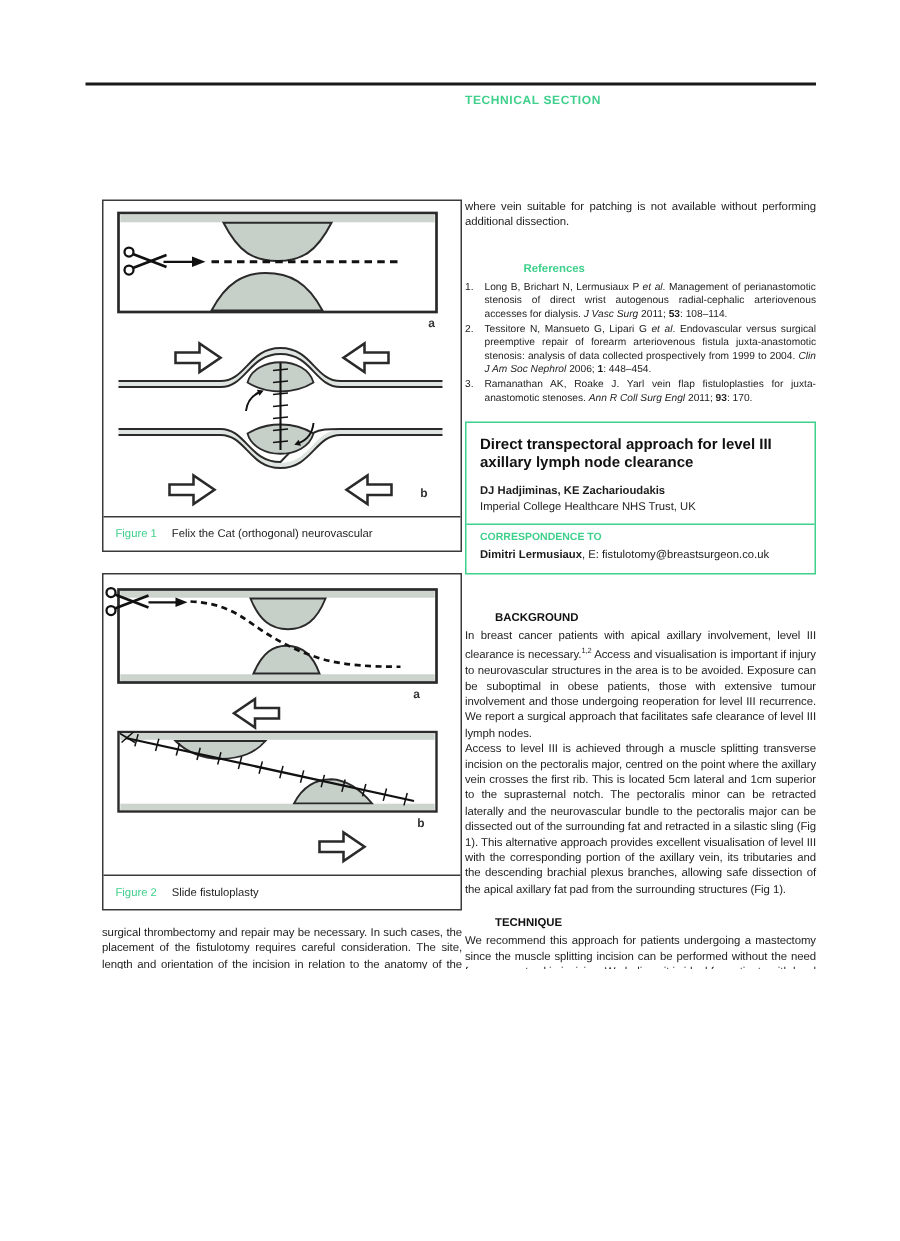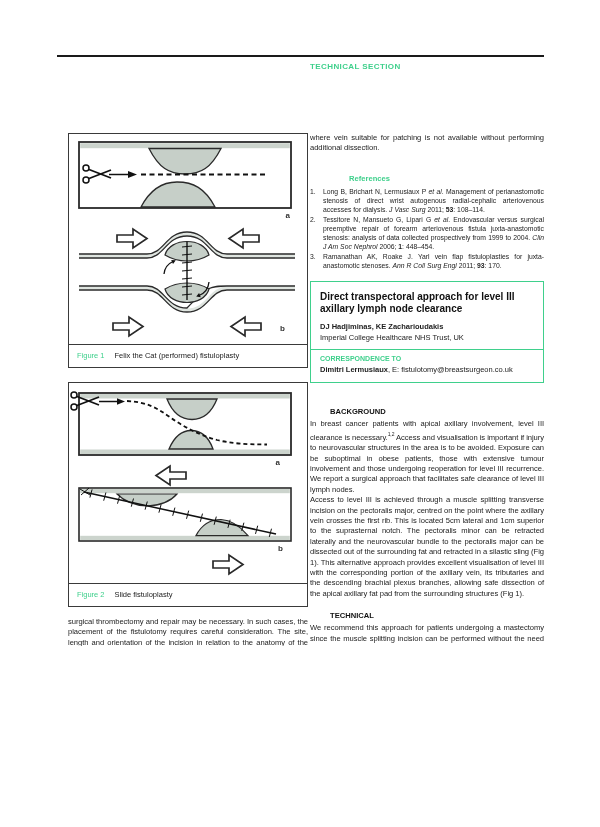--- a/index.html
+++ b/index.html
@@ -101,21 +101,21 @@
             <path d="M127.2,162.5 L131.7,163.2 L130.1,159.1 Z" fill="#111"></path>
           </g>
           <path d="M0,6 H16 V0 L30,9.5 L16,19 V13 H0 Z" transform="translate(48,95)" fill="#fff" stroke="#2a2a2a" stroke-width="1.7"></path>
           <path d="M0,6 H16 V0 L30,9.5 L16,19 V13 H0 Z" transform="translate(190,95) scale(-1,1)" fill="#fff" stroke="#2a2a2a" stroke-width="1.7"></path>
           <path d="M0,6 H16 V0 L30,9.5 L16,19 V13 H0 Z" transform="translate(44,183)" fill="#fff" stroke="#2a2a2a" stroke-width="1.7"></path>
           <path d="M0,6 H16 V0 L30,9.5 L16,19 V13 H0 Z" transform="translate(192,183) scale(-1,1)" fill="#fff" stroke="#2a2a2a" stroke-width="1.7"></path>
           <text x="216" y="197" text-anchor="end" font-size="8" font-weight="bold" fill="#333">b</text>
         </g>
       </svg>
       <figcaption class="fig-caption">
-        <span class="fig-label">Figure 1</span><span>Felix the Cat (performed) fistuloplasty</span>
+        <span class="fig-label">Figure 1</span><span>Felix the Cat (orthogonal) neurovascular</span>
       </figcaption>
     </figure>
 
     <figure class="figure-box" style="margin:0;">
       <svg class="fig-canvas" width="236" height="200" viewBox="0 0 236 200">
 
         <g>
           <rect x="10" y="10" width="212" height="62" fill="#fff" stroke="#2a2a2a" stroke-width="1.8"></rect>
           <rect x="11.2" y="11" width="209.6" height="4.5" fill="#ccd4cd"></rect>
           <rect x="11.2" y="66.5" width="209.6" height="4.5" fill="#ccd4cd"></rect>
@@ -201,19 +201,19 @@
         <div class="corr-label">CORRESPONDENCE TO</div>
         <div class="corr-line"><b>Dimitri Lermusiaux</b><span>, E: fistulotomy@breastsurgeon.co.uk</span></div>
       </div>
     </div>
 
     <h3 class="sec-heading bg-heading">BACKGROUND</h3>
     <p class="body-text"><span>In breast cancer patients with apical axillary involvement, level III clearance is necessary.</span><sup>1,2</sup><span> Access and visualisation is important if injury to neurovascular structures in the area is to be avoided. Exposure can be suboptimal in obese patients, those with extensive tumour involvement and those undergoing reoperation for level III recurrence. We report a surgical approach that facilitates safe clearance of level III lymph nodes.</span></p>
 
     <p class="body-text">Access to level III is achieved through a muscle splitting transverse incision on the pectoralis major, centred on the point where the axillary vein crosses the first rib. This is located 5cm lateral and 1cm superior to the suprasternal notch. The pectoralis minor can be retracted laterally and the neurovascular bundle to the pectoralis major can be dissected out of the surrounding fat and retracted in a silastic sling (Fig 1). This alternative approach provides excellent visualisation of level III with the corresponding portion of the axillary vein, its tributaries and the descending brachial plexus branches, allowing safe dissection of the apical axillary fat pad from the surrounding structures (Fig 1).</p>
 
-    <h3 class="sec-heading">TECHNICAL</h3>
+    <h3 class="sec-heading">TECHNIQUE</h3>
     <p class="body-text">We recommend this approach for patients undergoing a mastectomy since the muscle splitting incision can be performed without the need for a separate skin incision. We believe it is ideal for patients with level III recurrence as it allows the surgeon to access level III without having to go through previously operated levels I and II, thereby minimising the risk of nerve or vessel injury during dissection.</p>
   </div>
 
   <div class="footer-cite"><i>Ann R Coll Surg Engl</i><span> 2014; </span><b>96</b><span>: 480–417</span></div>
   <div class="page-num">272</div>
 </div>
 
 </body></html>

